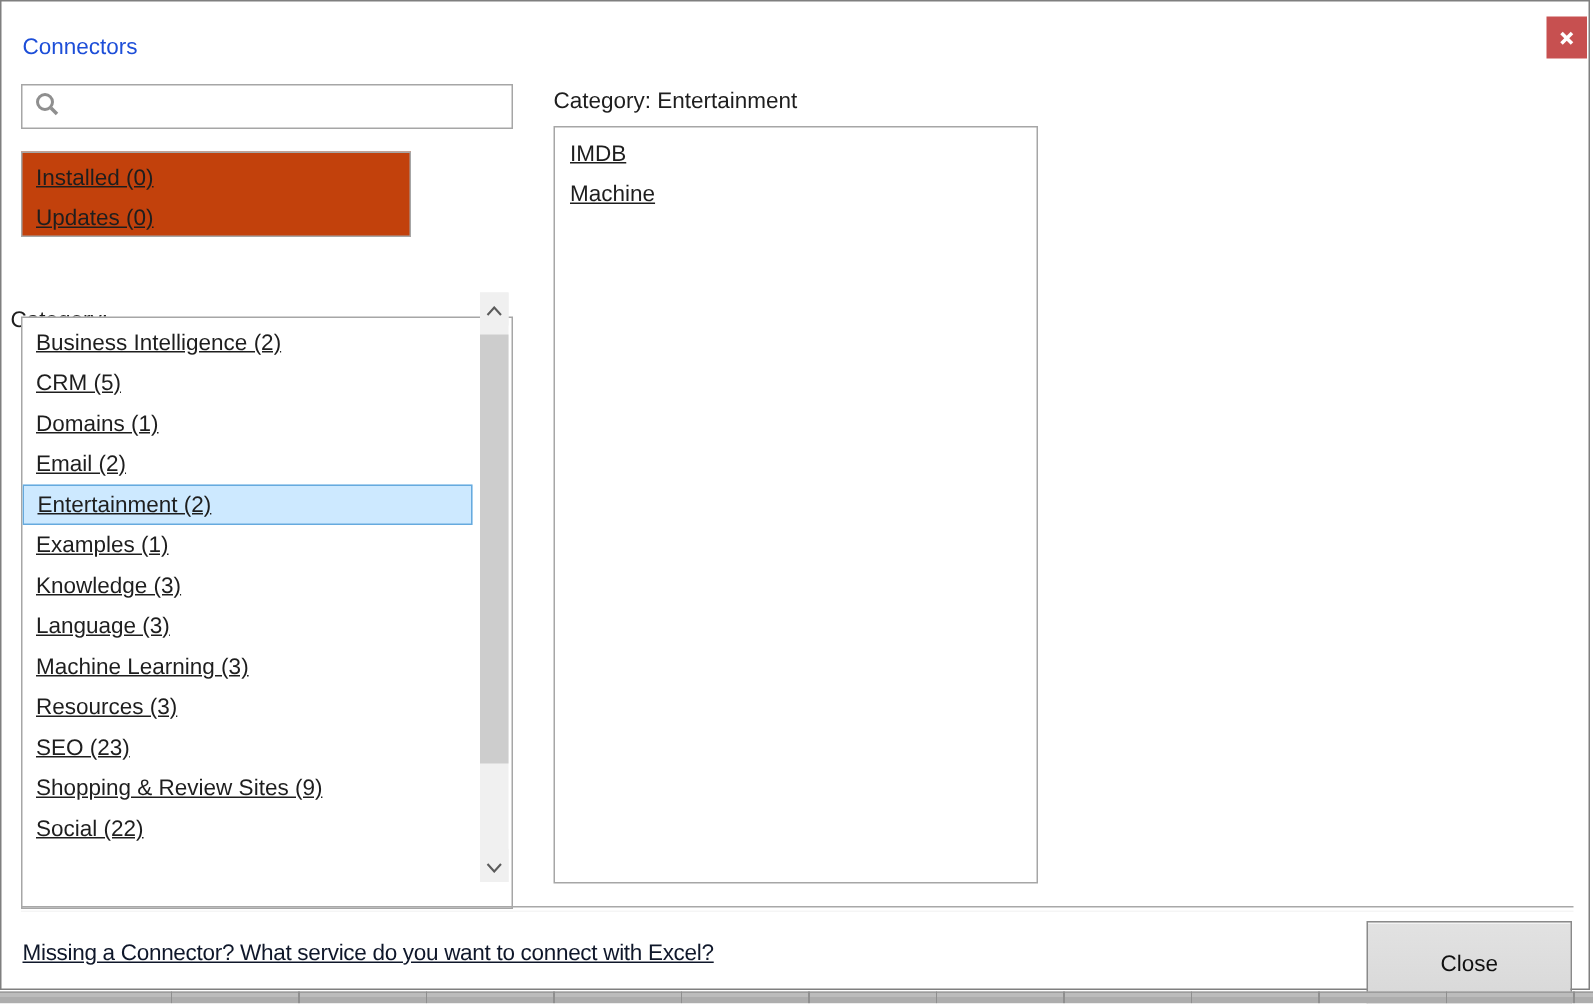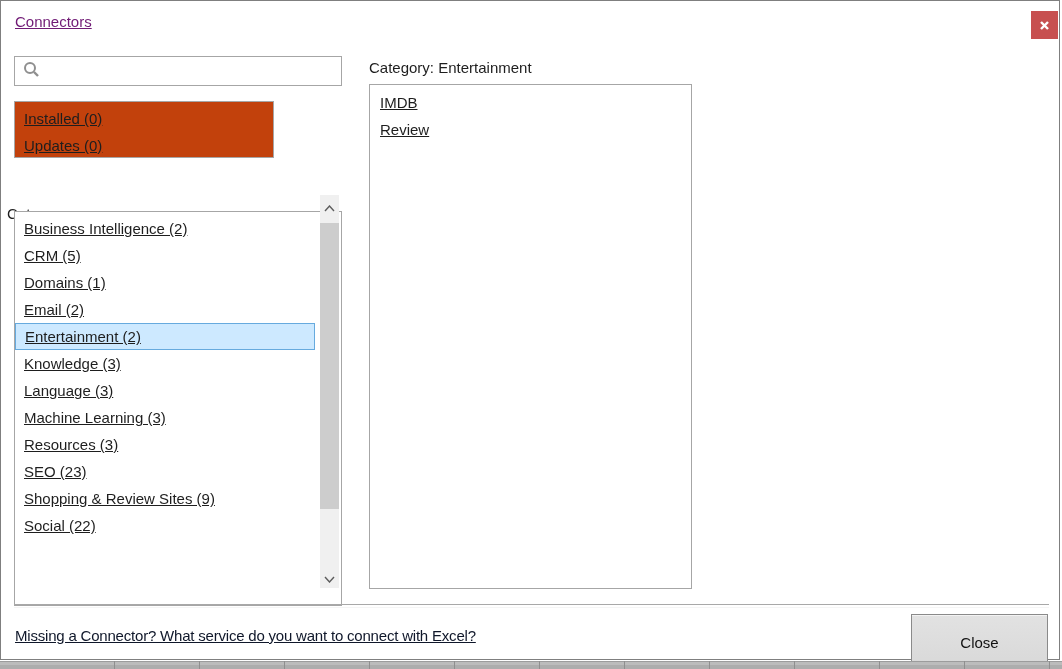--- a/index.html
+++ b/index.html
@@ -5,21 +5,21 @@
   html,body{margin:0;padding:0;background:#ffffff;}
   .screen{
     position:relative;width:1062px;height:669px;overflow:hidden;
     font-family:"Liberation Sans","DejaVu Sans",sans-serif;
     color:#1e1e1e;font-size:15px;background:#ffffff;
   }
   .dialog{
     position:absolute;left:0;top:0;width:1060px;height:660px;
     background:#ffffff;border:1px solid #7f7f7f;box-sizing:border-box;
   }
-  .title{position:absolute;left:14px;top:12px;font-size:15px;color:#701a75;text-decoration:underline;}
+  .title{position:absolute;left:14px;top:22px;font-size:15px;color:#1d4ed8;}
   .close-x{
     position:absolute;left:1030px;top:10px;width:27px;height:28px;
     background:#c75050;display:flex;align-items:center;justify-content:center;
     cursor:pointer;
   }
   .close-x svg{display:block;}
   .searchbox{
     position:absolute;left:13px;top:55px;width:328px;height:30px;
     border:1px solid #a6a6a6;box-sizing:border-box;background:#fff;
     display:flex;align-items:center;
@@ -131,20 +131,21 @@
     </div>
 
     <div class="cat-label">Category:</div>
 
     <div class="catlist">
       <div class="row">Business Intelligence (2)</div>
       <div class="row">CRM (5)</div>
       <div class="row">Domains (1)</div>
       <div class="row">Email (2)</div>
       <div class="row selected">Entertainment (2)</div>
+      <div class="row">Examples (1)</div>
       <div class="row">Knowledge (3)</div>
       <div class="row">Language (3)</div>
       <div class="row">Machine Learning (3)</div>
       <div class="row">Resources (3)</div>
       <div class="row">SEO (23)</div>
       <div class="row">Shopping &amp; Review Sites (9)</div>
       <div class="row">Social (22)</div>
     </div>
 
     <div class="vscroll">
@@ -162,21 +163,21 @@
             <polyline points="1,1 5.5,6 10,1" fill="none" stroke="#5c5c5c" stroke-width="1.4"></polyline>
           </svg>
         </span>
       </div>
     </div>
 
     <div class="detail-header">Category: Entertainment</div>
 
     <div class="detail-list">
       <div class="row">IMDB</div>
-      <div class="row">Review</div>
+      <div class="row">Machine</div>
     </div>
 
     <div class="separator"></div>
 
     <a class="footer-link">Missing a Connector? What service do you want to connect with Excel?</a>
 
     <div class="close-btn">
       <span>Close</span>
     </div>
 

